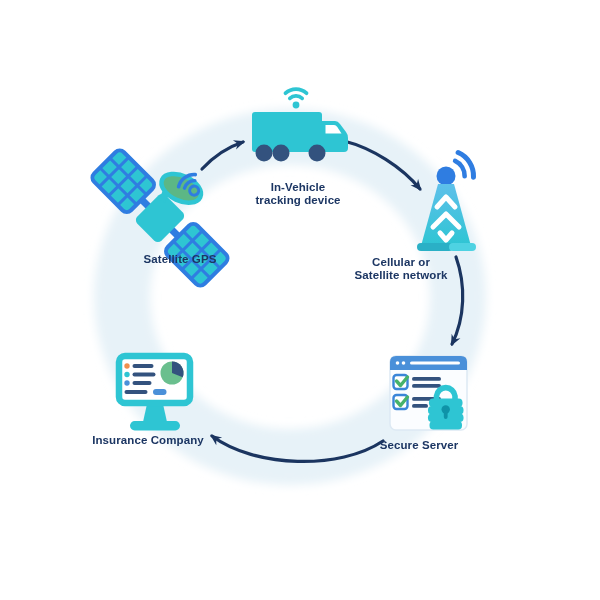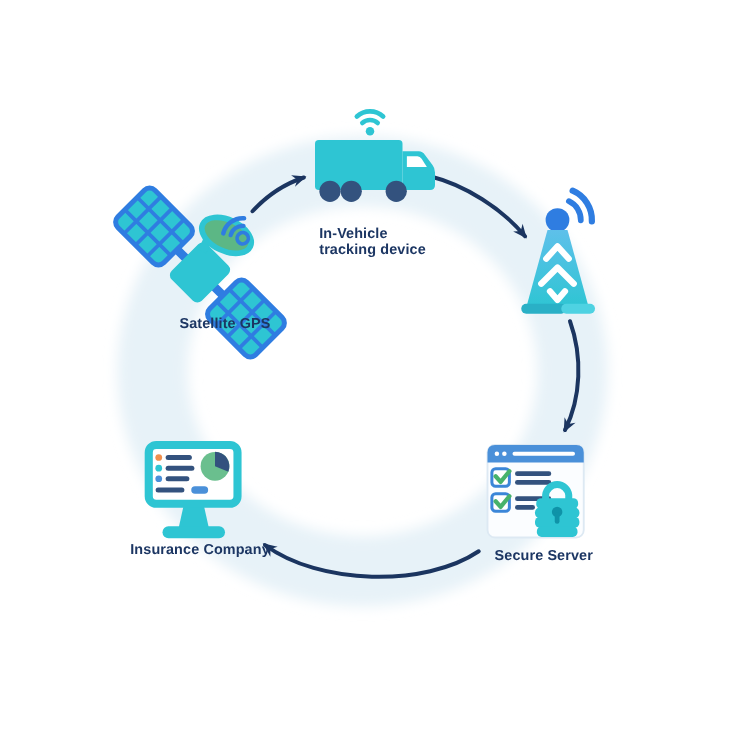--- a/index.html
+++ b/index.html
@@ -7,21 +7,21 @@
     position:relative;
     width:600px;height:600px;
     background:#ffffff;
     overflow:hidden;
     font-family:"Liberation Sans", sans-serif;
   }
   .diagram-svg{position:absolute;left:0;top:0;}
   .node-label{
     position:absolute;
     transform:translateX(-50%);
-    text-align:left;
+    text-align:center;
     font-weight:700;
     font-size:11.5px;
     line-height:13px;
     color:var(--text,#1c3663);
     white-space:nowrap;
     letter-spacing:0.1px;
   }
 </style>
 </head>
 <body>
@@ -173,22 +173,26 @@
 
   <div class="node-label" style="left:180px; top:253px">
     <div>Satellite GPS</div>
   </div>
 
   <div class="node-label" style="left:298px; top:181px">
     <div>In-Vehicle</div>
     <div>tracking device</div>
   </div>
 
+  <div class="node-label" style="left:401px; top:256px">
+    <div>Cellular or</div>
+    <div>Satellite network</div>
+  </div>
 
-  <div class="node-label" style="left:435px; top:439px">
+  <div class="node-label" style="left:419px; top:439px">
     <div>Secure Server</div>
   </div>
 
-  <div class="node-label" style="left:160px; top:434px">
+  <div class="node-label" style="left:148px; top:434px">
     <div>Insurance Company</div>
   </div>
 
 </div>
 
 </body></html>

